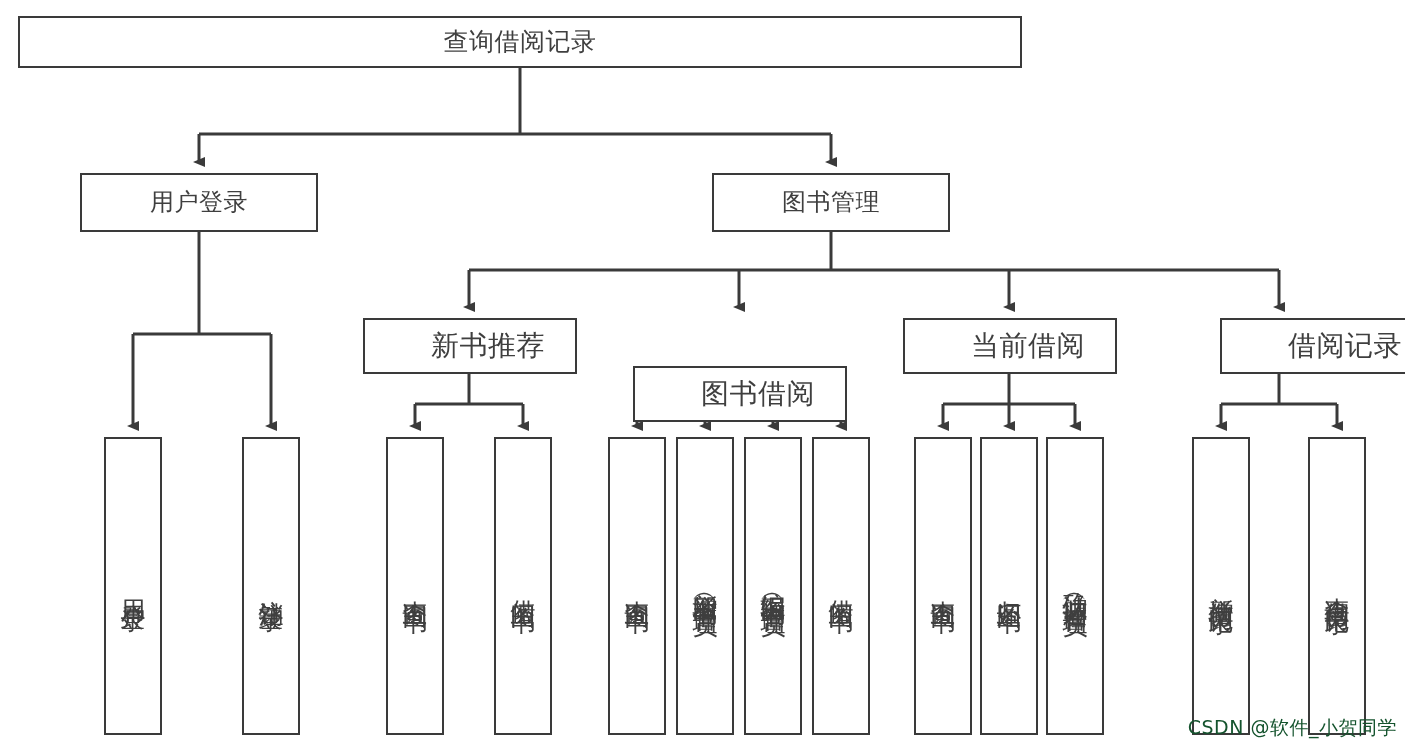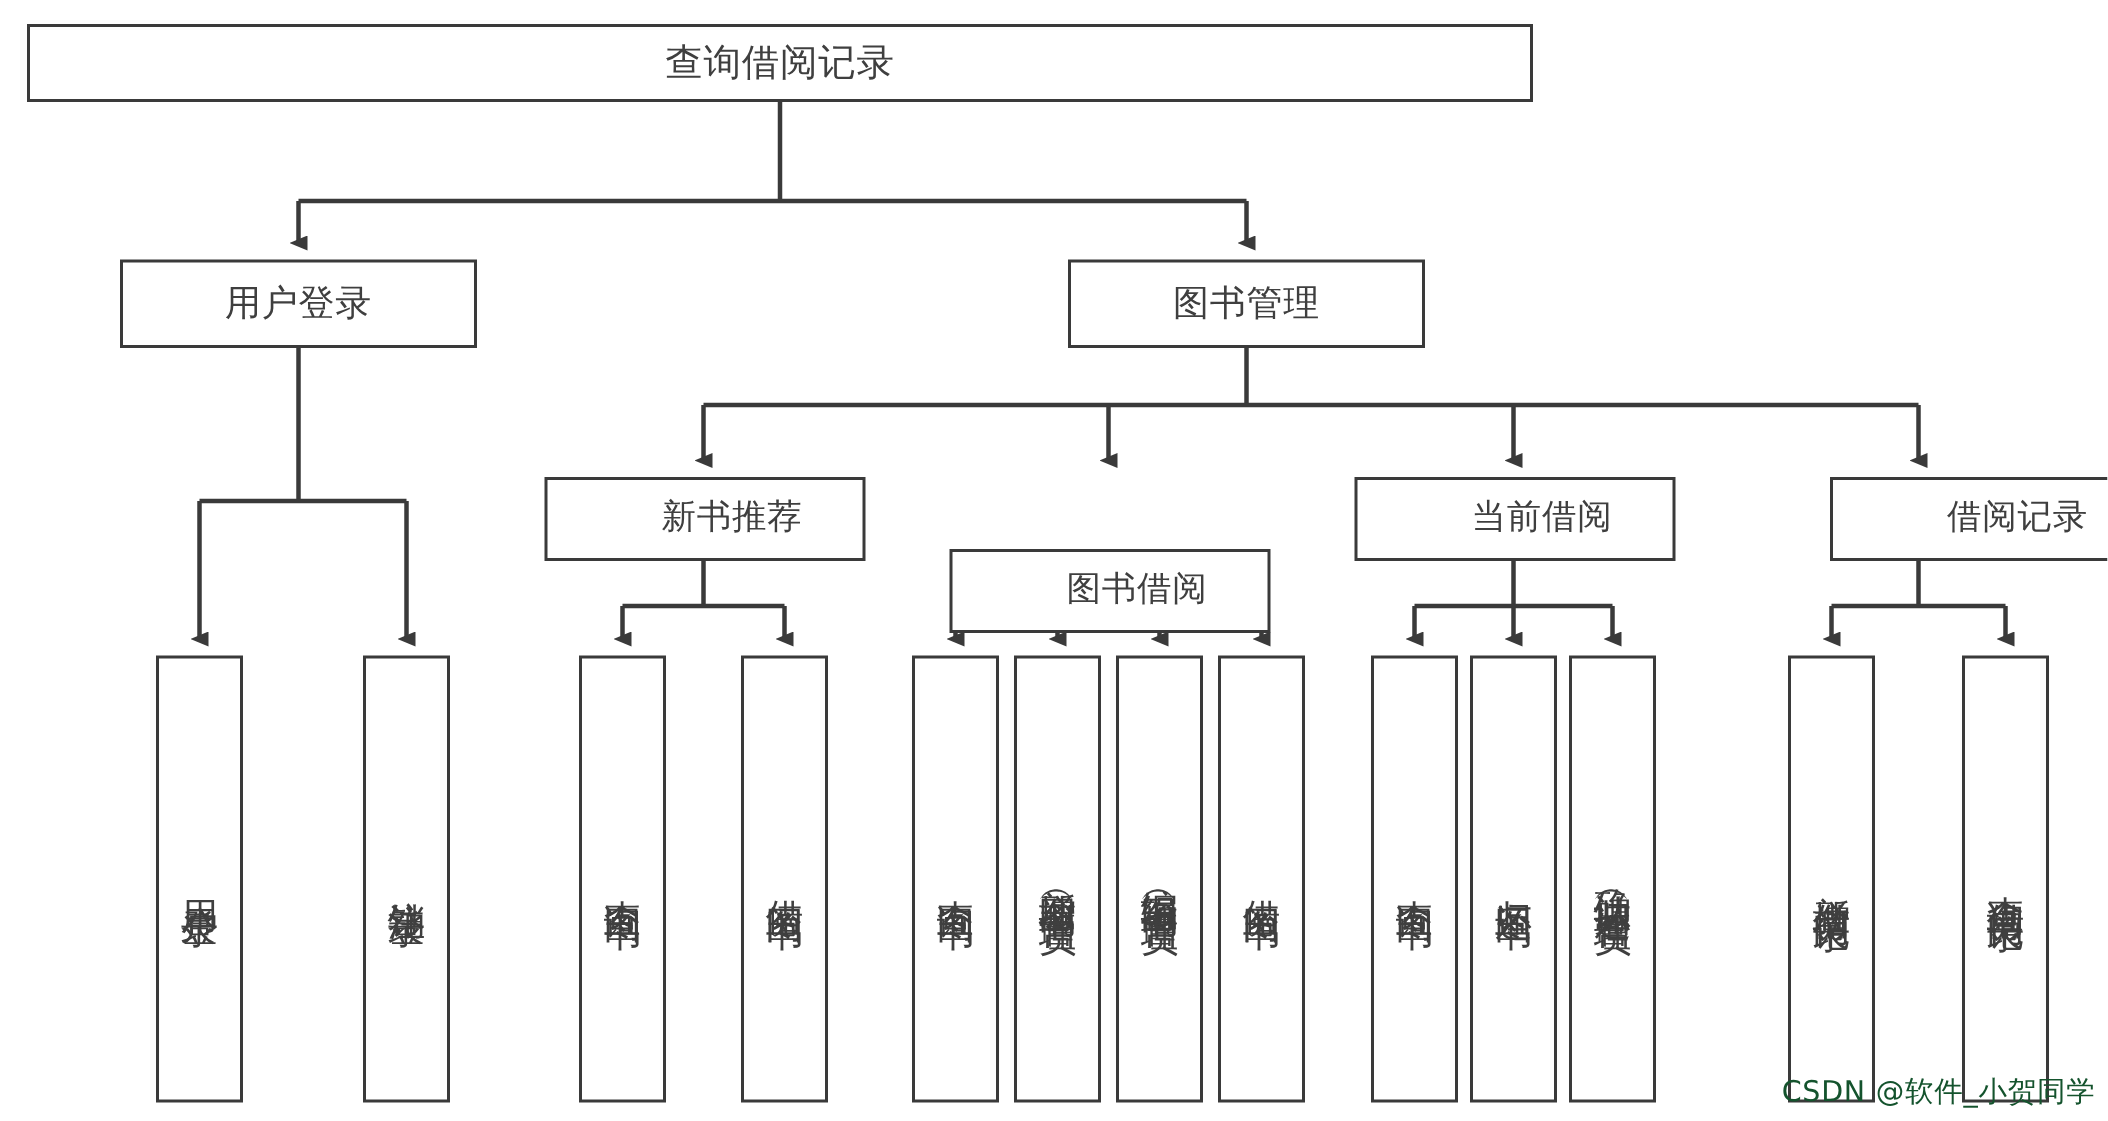--- a/index.html
+++ b/index.html
@@ -39,21 +39,21 @@
     line-height: 1.12;
     letter-spacing: 0.5px;
   }
   .node.root {
     font-size: 25px;
   }
   .node.level2 {
     font-size: 24px;
   }
   .node.level3 {
-    font-size: 23px;
+    font-size: 28px;
     padding-left: 36px;
   }
   .node.leaf {
     font-size: 25px;
     writing-mode: vertical-rl;
     text-orientation: upright;
     letter-spacing: 3px;
     padding: 6px 0;
     line-height: 1.0;
   }

